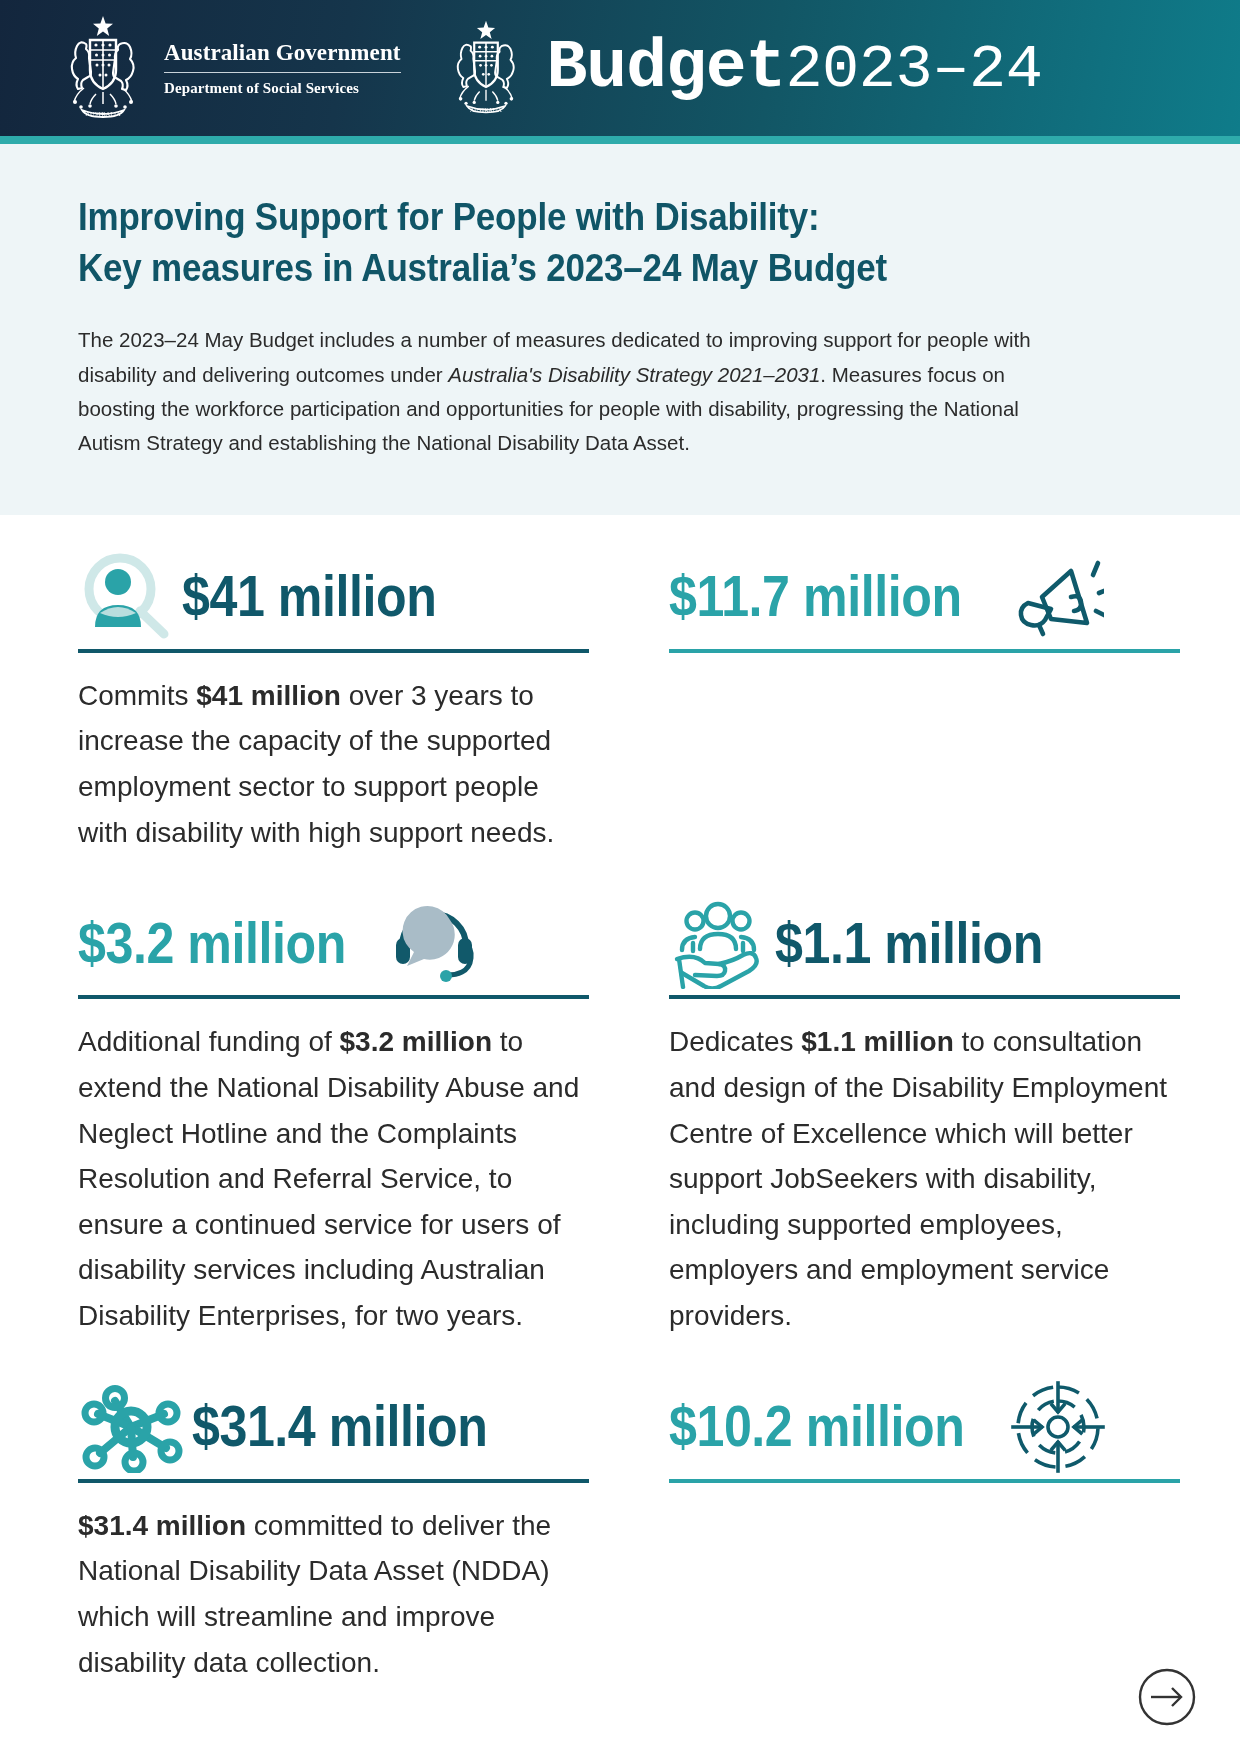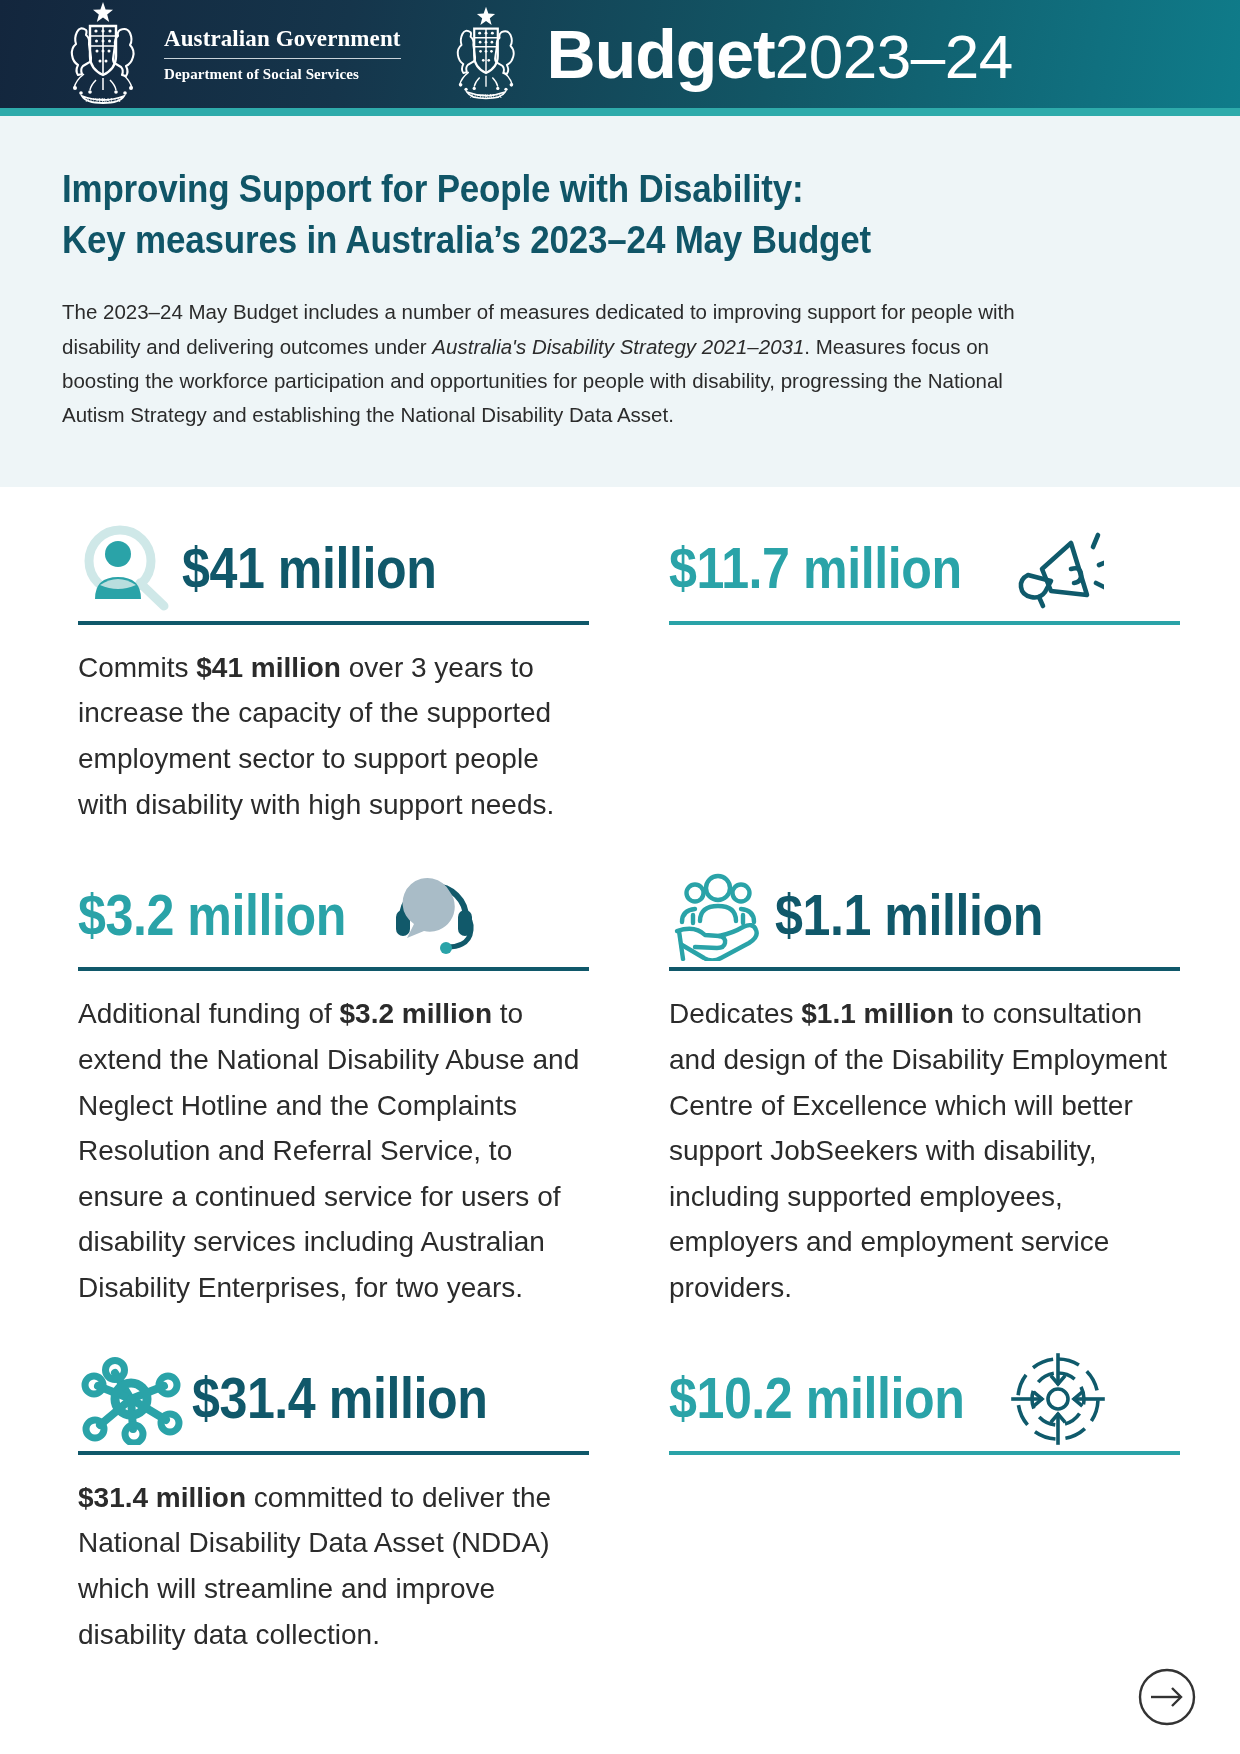--- a/index.html
+++ b/index.html
@@ -12,21 +12,21 @@
   body {
     font-family: "Liberation Sans", sans-serif;
     background: #ffffff;
     position: relative;
     overflow: hidden;
   }
 
   
   .masthead {
     position: relative;
-    height: 108px;
+    height: 136px;
     background: linear-gradient(100deg, #13263d 0%, #15354b 28%, #125665 62%, #10707f 88%, #0f7c8a 100%);
     display: flex;
     align-items: center;
     padding-left: 60px;
   }
 
   .crest {
     flex: 0 0 auto;
   }
   .crest svg { display: block; }
@@ -56,21 +56,21 @@
   }
 
   .budget-block {
     display: flex;
     align-items: center;
     margin-left: 46px;
   }
   .budget-text {
     margin-left: 22px;
     color: #ffffff;
-    font-family: Liberation Sans, sans-serif;
+    font-family: Liberation Mono, monospace;
     white-space: nowrap;
     line-height: 1;
   }
   .budget-word {
     font-size: 68px;
     font-weight: bold;
     letter-spacing: -1px;
   }
   .budget-year {
     font-size: 62px;
@@ -79,21 +79,21 @@
   }
 
   .accent-bar {
     height: 8px;
     background: #2eabab;
   }
 
   
   .intro {
     background: #eef5f7;
-    padding: 48px 60px 54px 62px;
+    padding: 48px 60px 54px 78px;
   }
 
   .page-title {
     color: #105567;
     font-family: "Liberation Sans Narrow", "Liberation Sans", sans-serif;
     font-weight: bold;
     font-size: 38px;
     line-height: 1.33;
     letter-spacing: -0.2px;
     transform: scaleX(0.92);

